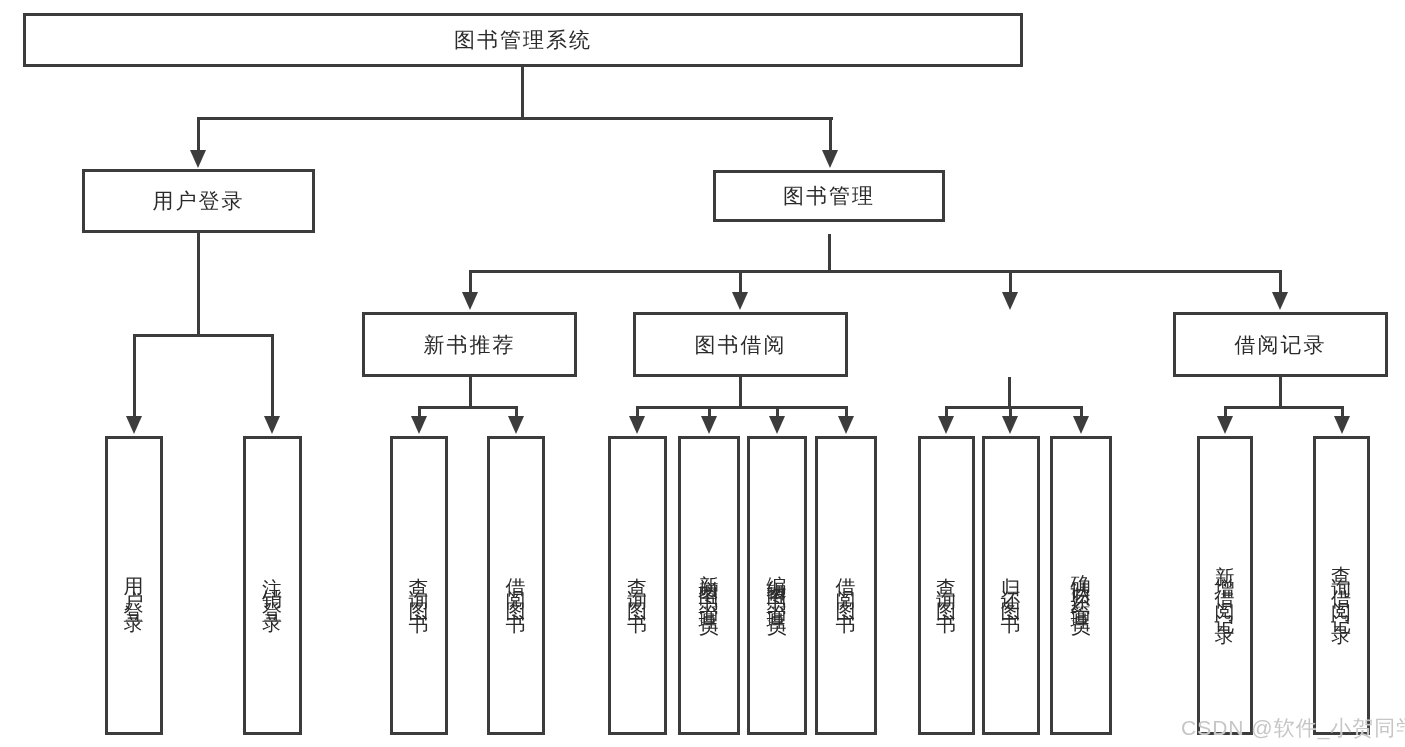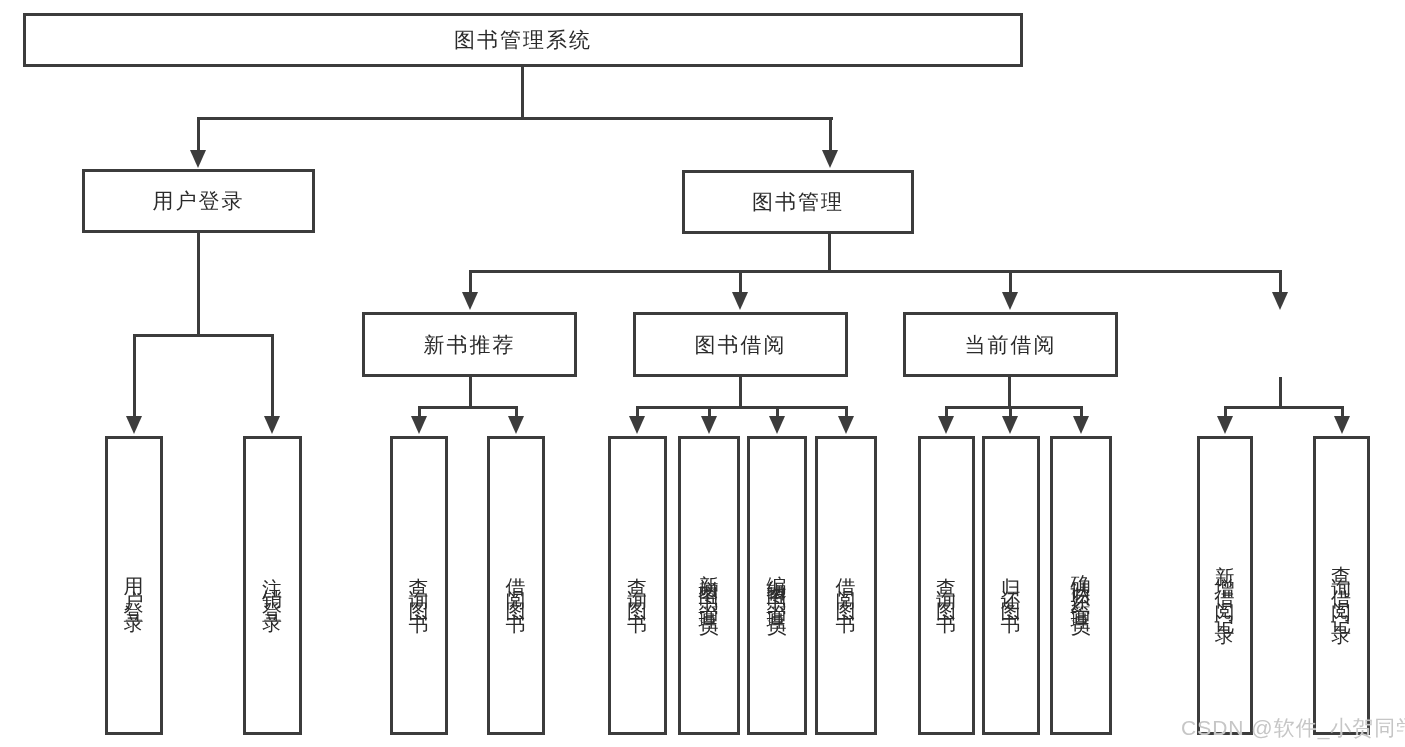--- a/index.html
+++ b/index.html
@@ -69,21 +69,21 @@
   <div class="box hbox" style="left:23px;top:13px;width:1000px;height:54px">图书管理系统</div>
 
   <div class="line" style="left:521px;top:67px;width:3px;height:51px"></div>
   <div class="line" style="left:197px;top:117px;width:636px;height:3px"></div>
   <div class="line" style="left:197px;top:117px;width:3px;height:35px"></div>
   <div class="arrowhead" style="left:190px;top:150px"></div>
   <div class="line" style="left:829px;top:117px;width:3px;height:35px"></div>
   <div class="arrowhead" style="left:822px;top:150px"></div>
 
   <div class="box hbox" style="left:82px;top:169px;width:233px;height:64px">用户登录</div>
-  <div class="box hbox" style="left:682px;top:170px;width:232px;height:64px">图书管理</div>
+  <div class="box hbox" style="left:713px;top:170px;width:232px;height:52px">图书管理</div>
 
   <div class="line" style="left:197px;top:233px;width:3px;height:104px"></div>
   <div class="line" style="left:133px;top:334px;width:141px;height:3px"></div>
   <div class="line" style="left:133px;top:334px;width:3px;height:82px"></div>
   <div class="arrowhead" style="left:126px;top:416px"></div>
   <div class="line" style="left:271px;top:334px;width:3px;height:82px"></div>
   <div class="arrowhead" style="left:264px;top:416px"></div>
 
   <div class="line" style="left:828px;top:234px;width:3px;height:39px"></div>
   <div class="line" style="left:469px;top:270px;width:813px;height:3px"></div>
@@ -91,21 +91,21 @@
   <div class="arrowhead" style="left:462px;top:292px"></div>
   <div class="line" style="left:739px;top:270px;width:3px;height:25px"></div>
   <div class="arrowhead" style="left:732px;top:292px"></div>
   <div class="line" style="left:1009px;top:270px;width:3px;height:25px"></div>
   <div class="arrowhead" style="left:1002px;top:292px"></div>
   <div class="line" style="left:1279px;top:270px;width:3px;height:25px"></div>
   <div class="arrowhead" style="left:1272px;top:292px"></div>
 
   <div class="box hbox" style="left:633px;top:312px;width:215px;height:65px">图书借阅</div>
   <div class="box hbox" style="left:362px;top:312px;width:215px;height:65px">新书推荐</div>
-  <div class="box hbox" style="left:903px;top:312px;width:215px;height:65px">当前借阅</div>
+  <div class="box hbox" style="left:1173px;top:312px;width:215px;height:65px">借阅记录</div>
 
   <div class="line" style="left:469px;top:377px;width:3px;height:31px"></div>
   <div class="line" style="left:418px;top:406px;width:100px;height:3px"></div>
   <div class="line" style="left:418px;top:406px;width:3px;height:12px"></div>
   <div class="arrowhead" style="left:411px;top:416px"></div>
   <div class="line" style="left:515px;top:406px;width:3px;height:12px"></div>
   <div class="arrowhead" style="left:508px;top:416px"></div>
 
   <div class="line" style="left:739px;top:377px;width:3px;height:31px"></div>
   <div class="line" style="left:636px;top:406px;width:212px;height:3px"></div>

